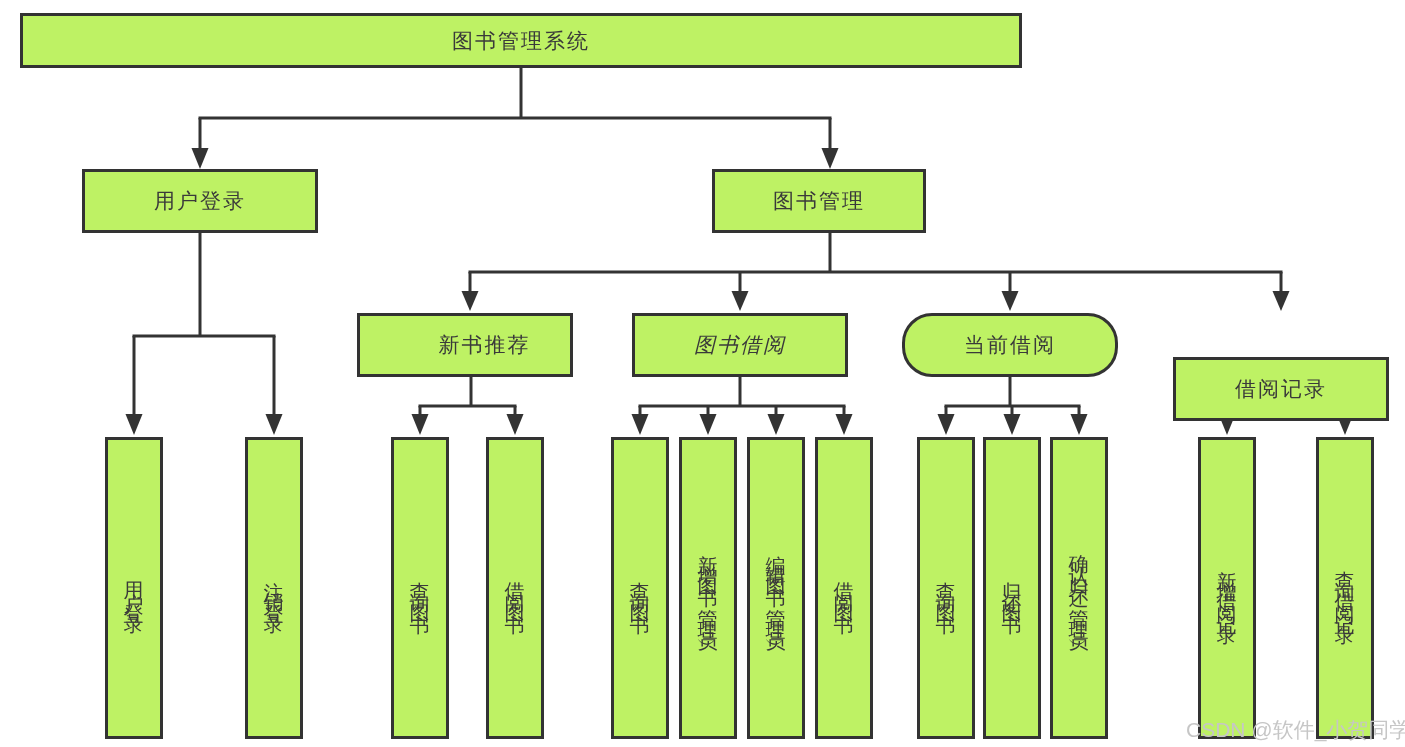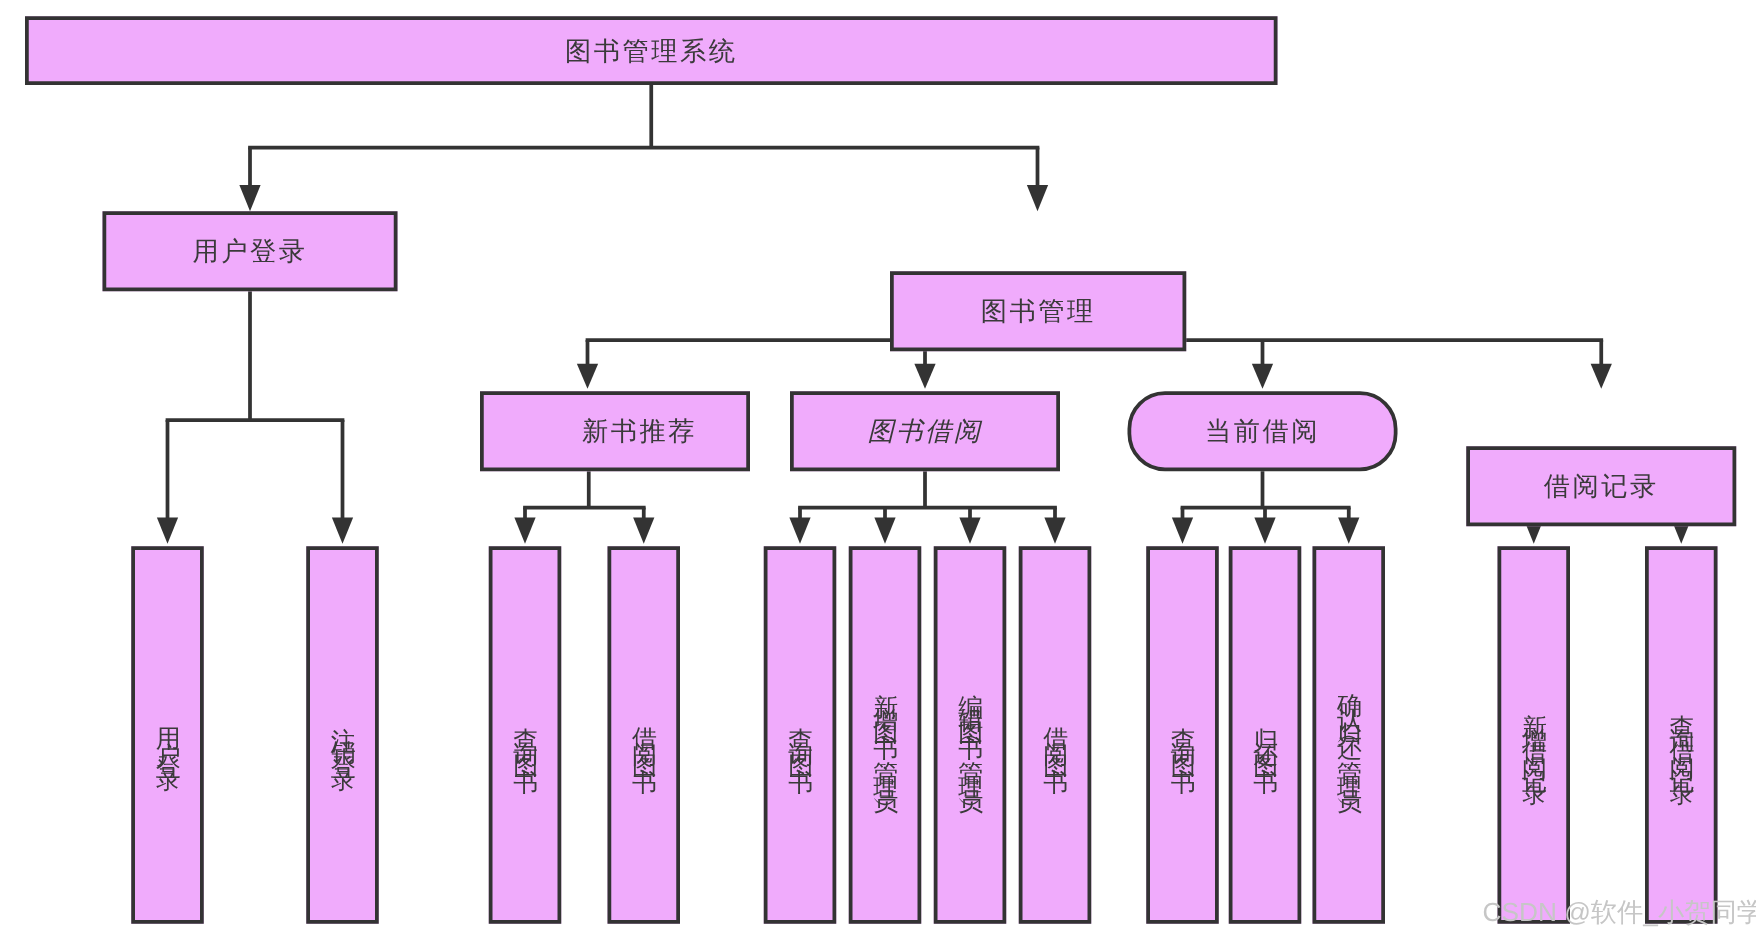--- a/index.html
+++ b/index.html
@@ -18,21 +18,21 @@
     position: absolute;
     left: 0; top: 0;
     z-index: 1;
   }
   #connectors line { stroke: var(--line, #333); stroke-width: 3; }
   #connectors polygon { fill: var(--line, #333); }
   .node {
     position: absolute;
     box-sizing: border-box;
     border: 3px solid var(--border, #333);
-    background: #f0abfc;
+    background: #bef264;
     display: flex;
     align-items: center;
     justify-content: center;
     color: var(--text, #3a3a3a);
     z-index: 2;
   }
   .node span { display: block; }
   .node.h span {
     font-size: 21px;
     letter-spacing: 2px;
@@ -43,23 +43,23 @@
     line-height: 1;
     letter-spacing: 11px;
     writing-mode: vertical-rl;
     text-orientation: mixed;
     white-space: nowrap;
   }
   
   .n-root  { left: 20px;   top: 13px;  width: 1002px; height: 55px; }
   .lvl1    { top: 169px; height: 64px; }
   .n-user  { left: 82px;  width: 236px; }
-  .n-mgmt  { left: 712px; width: 237px; margin-top: 48px; }
+  .n-mgmt  { left: 712px; width: 214px; }
   .lvl2    { top: 313px; height: 64px; width: 216px; }
-  .n-g0 { left: 384px; padding-left: 39px; }
+  .n-g0 { left: 357px; padding-left: 39px; }
   .n-g1 { left: 632px; font-style: italic; }
   .n-g2 { left: 902px; border-radius: 30px; }
   .n-g3 { left: 1173px; margin-top: 44px; }
   .leaf { top: 437px; height: 302px; width: 58px; }
   .n-ul0 { left: 105px; }
   .n-ul1 { left: 245px; }
   .n-nb0 { left: 391px; }
   .n-nb1 { left: 486px; }
   .n-bw0 { left: 611px; }
   .n-bw1 { left: 679px; }

